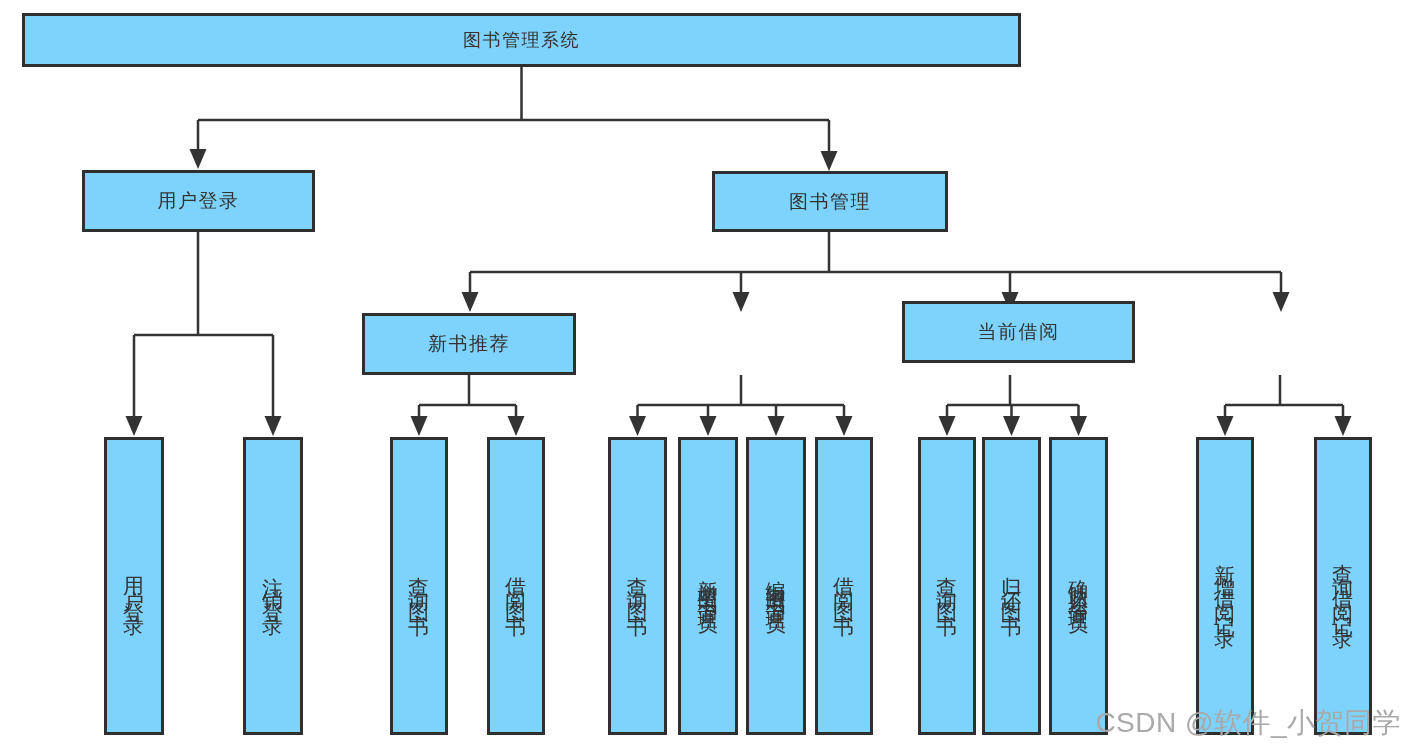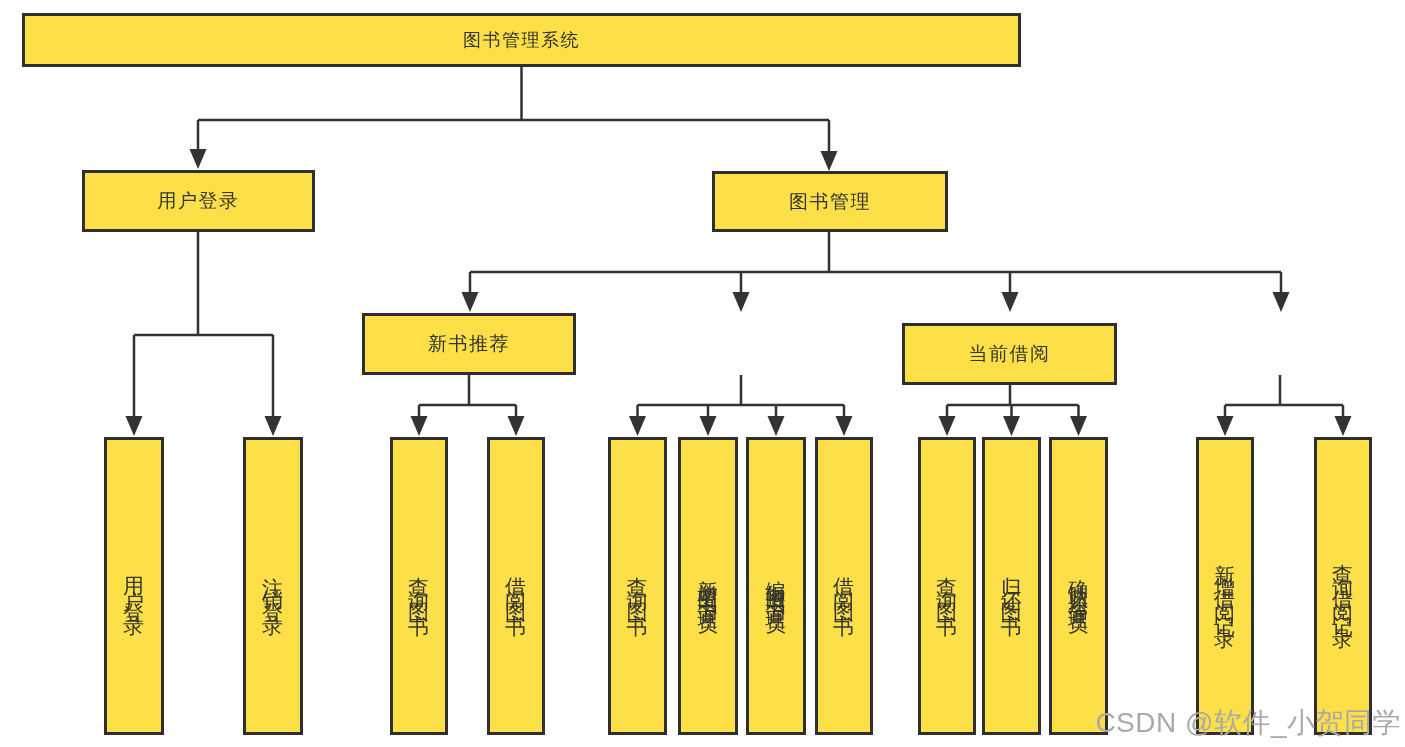--- a/index.html
+++ b/index.html
@@ -9,21 +9,21 @@
     background:#ffffff;
     font-family:"Liberation Sans", sans-serif;
     color:#333333;
     overflow:hidden;
   }
   #connectors{position:absolute;left:0;top:0;width:1405px;height:747px;}
   .box{
     position:absolute;
     box-sizing:border-box;
     border:3px solid #2f2f2f;
-    background:#fde047;
+    background:#7dd3fc;
     display:flex;align-items:center;justify-content:center;
     text-align:center;
   }
   .hlabel{font-size:19px;letter-spacing:1.5px;color:#333333;}
   .root .hlabel{font-size:18px;}
   .leaf{
     display:flex;align-items:center;justify-content:center;
   }
   .leaf .vtext{
     writing-mode:vertical-rl;
@@ -123,21 +123,21 @@
   <div class="box" style="left:82px;top:170px;width:233px;height:62px">
     <span class="hlabel">用户登录</span>
   </div>
   <div class="box" style="left:362px;top:313px;width:214px;height:62px">
     <span class="hlabel">新书推荐</span>
   </div>
 
   <div class="box" style="left:712px;top:171px;width:236px;height:61px">
     <span class="hlabel">图书管理</span>
   </div>
-  <div class="box" style="left:902px;top:323px;width:215px;height:62px">
+  <div class="box" style="left:902px;top:301px;width:233px;height:62px">
     <span class="hlabel">当前借阅</span>
   </div>
 
   <div class="box leaf" style="left:104px;top:437px;width:60px;height:298px">
     <span class="vtext">用户登录</span>
   </div>
   <div class="box leaf" style="left:243px;top:437px;width:60px;height:298px">
     <span class="vtext">注销登录</span>
   </div>
 

